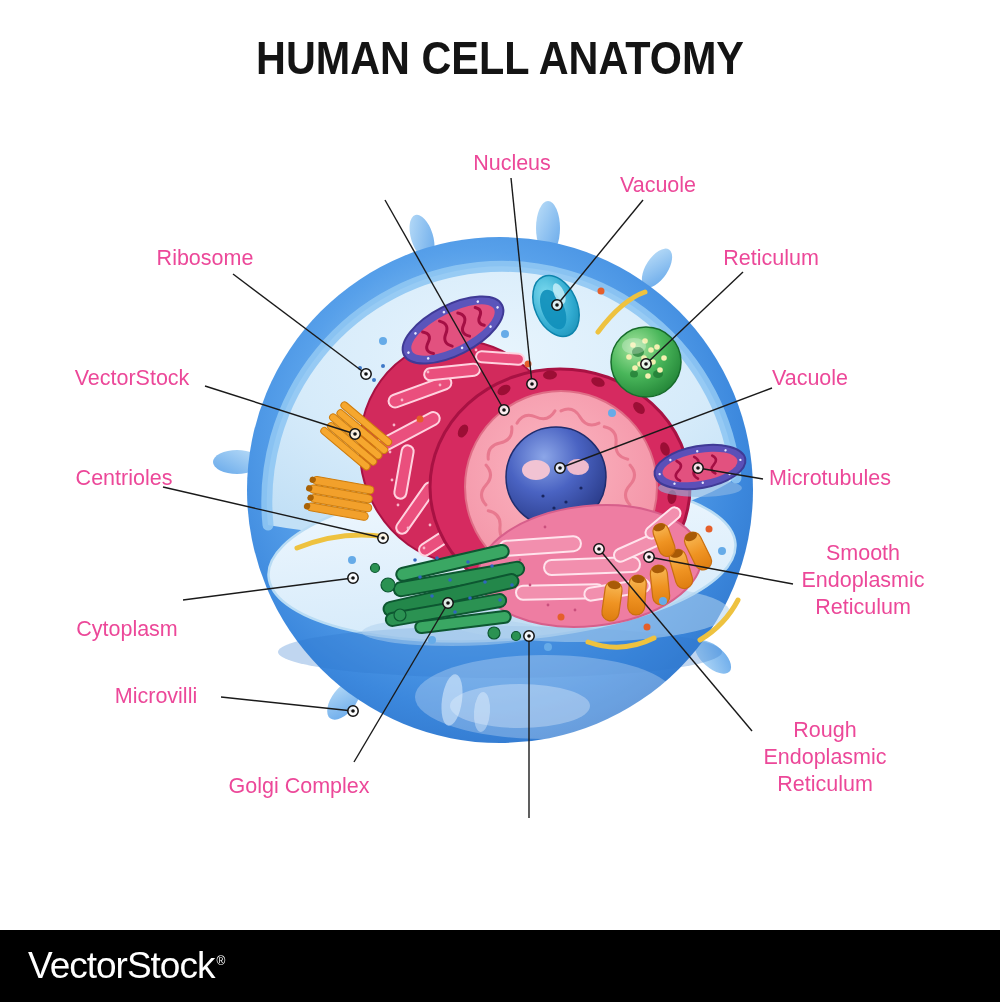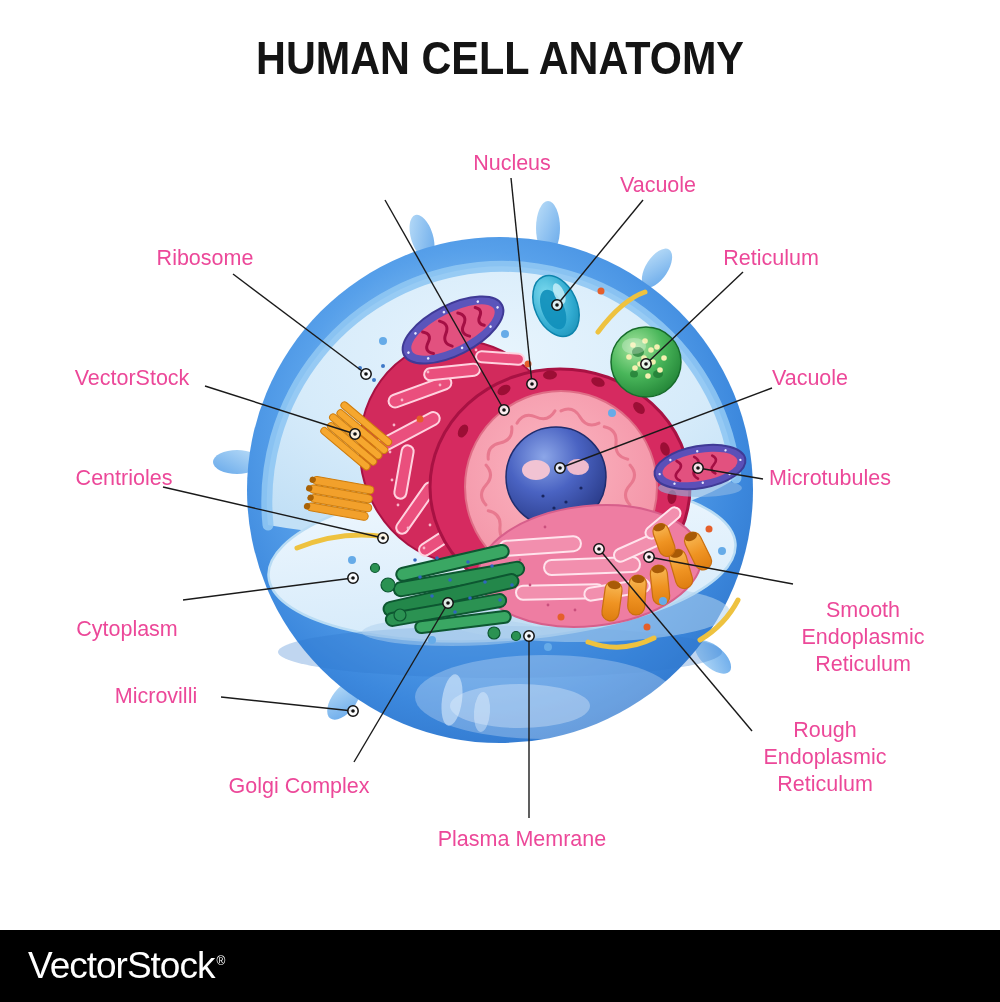--- a/index.html
+++ b/index.html
@@ -456,26 +456,25 @@
 
   <div class="lbl" style="left:512px;top:164px">Nucleus</div>
   <div class="lbl" style="left:658px;top:186px">Vacuole</div>
   <div class="lbl" style="left:205px;top:259px">Ribosome</div>
   <div class="lbl" style="left:771px;top:259px">Reticulum</div>
   <div class="lbl" style="left:132px;top:379px">VectorStock</div>
   <div class="lbl" style="left:810px;top:379px">Vacuole</div>
   <div class="lbl" style="left:124px;top:479px">Centrioles</div>
   <div class="lbl" style="left:830px;top:479px">Microtubules</div>
   <div class="lbl" style="left:127px;top:630px">Cytoplasm</div>
-  <div class="lbl" style="left:863px;top:638px">Smooth
+  <div class="lbl" style="left:863px;top:581px">Smooth
 Endoplasmic
 Reticulum</div>
   <div class="lbl" style="left:156px;top:697px">Microvilli</div>
   <div class="lbl" style="left:299px;top:787px">Golgi Complex</div>
   <div class="lbl" style="left:825px;top:758px">Rough Endoplasmic
 Reticulum</div>
-  <div class="lbl" style="left:522px;top:840px">Plasma Memrane</div>
 
   <div class="wm">
     <div class="brand"><span>VectorStock</span><sup>®</sup></div>
   </div>
 
 </div>
 
 </body></html>

